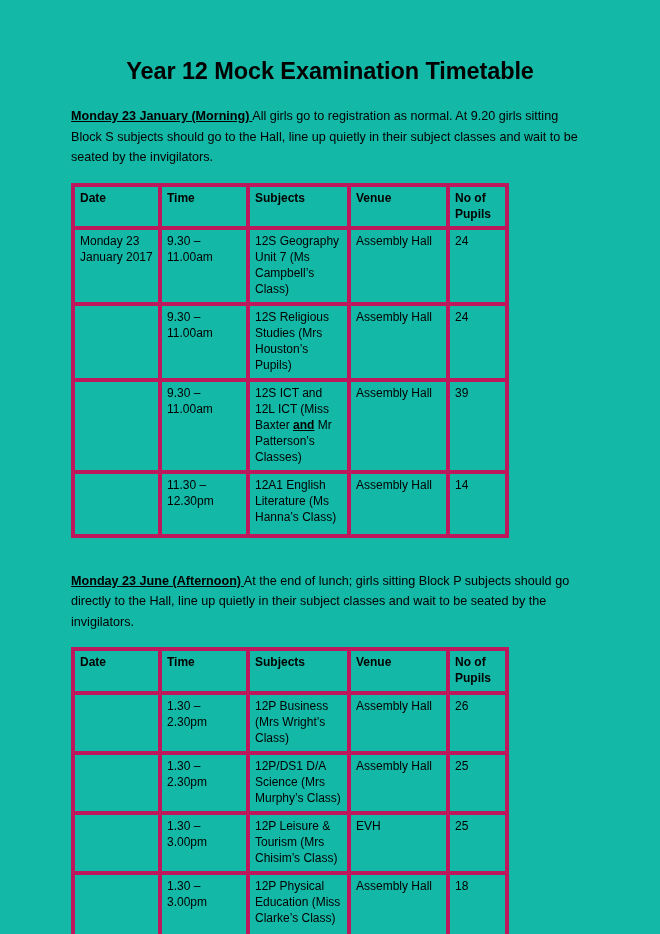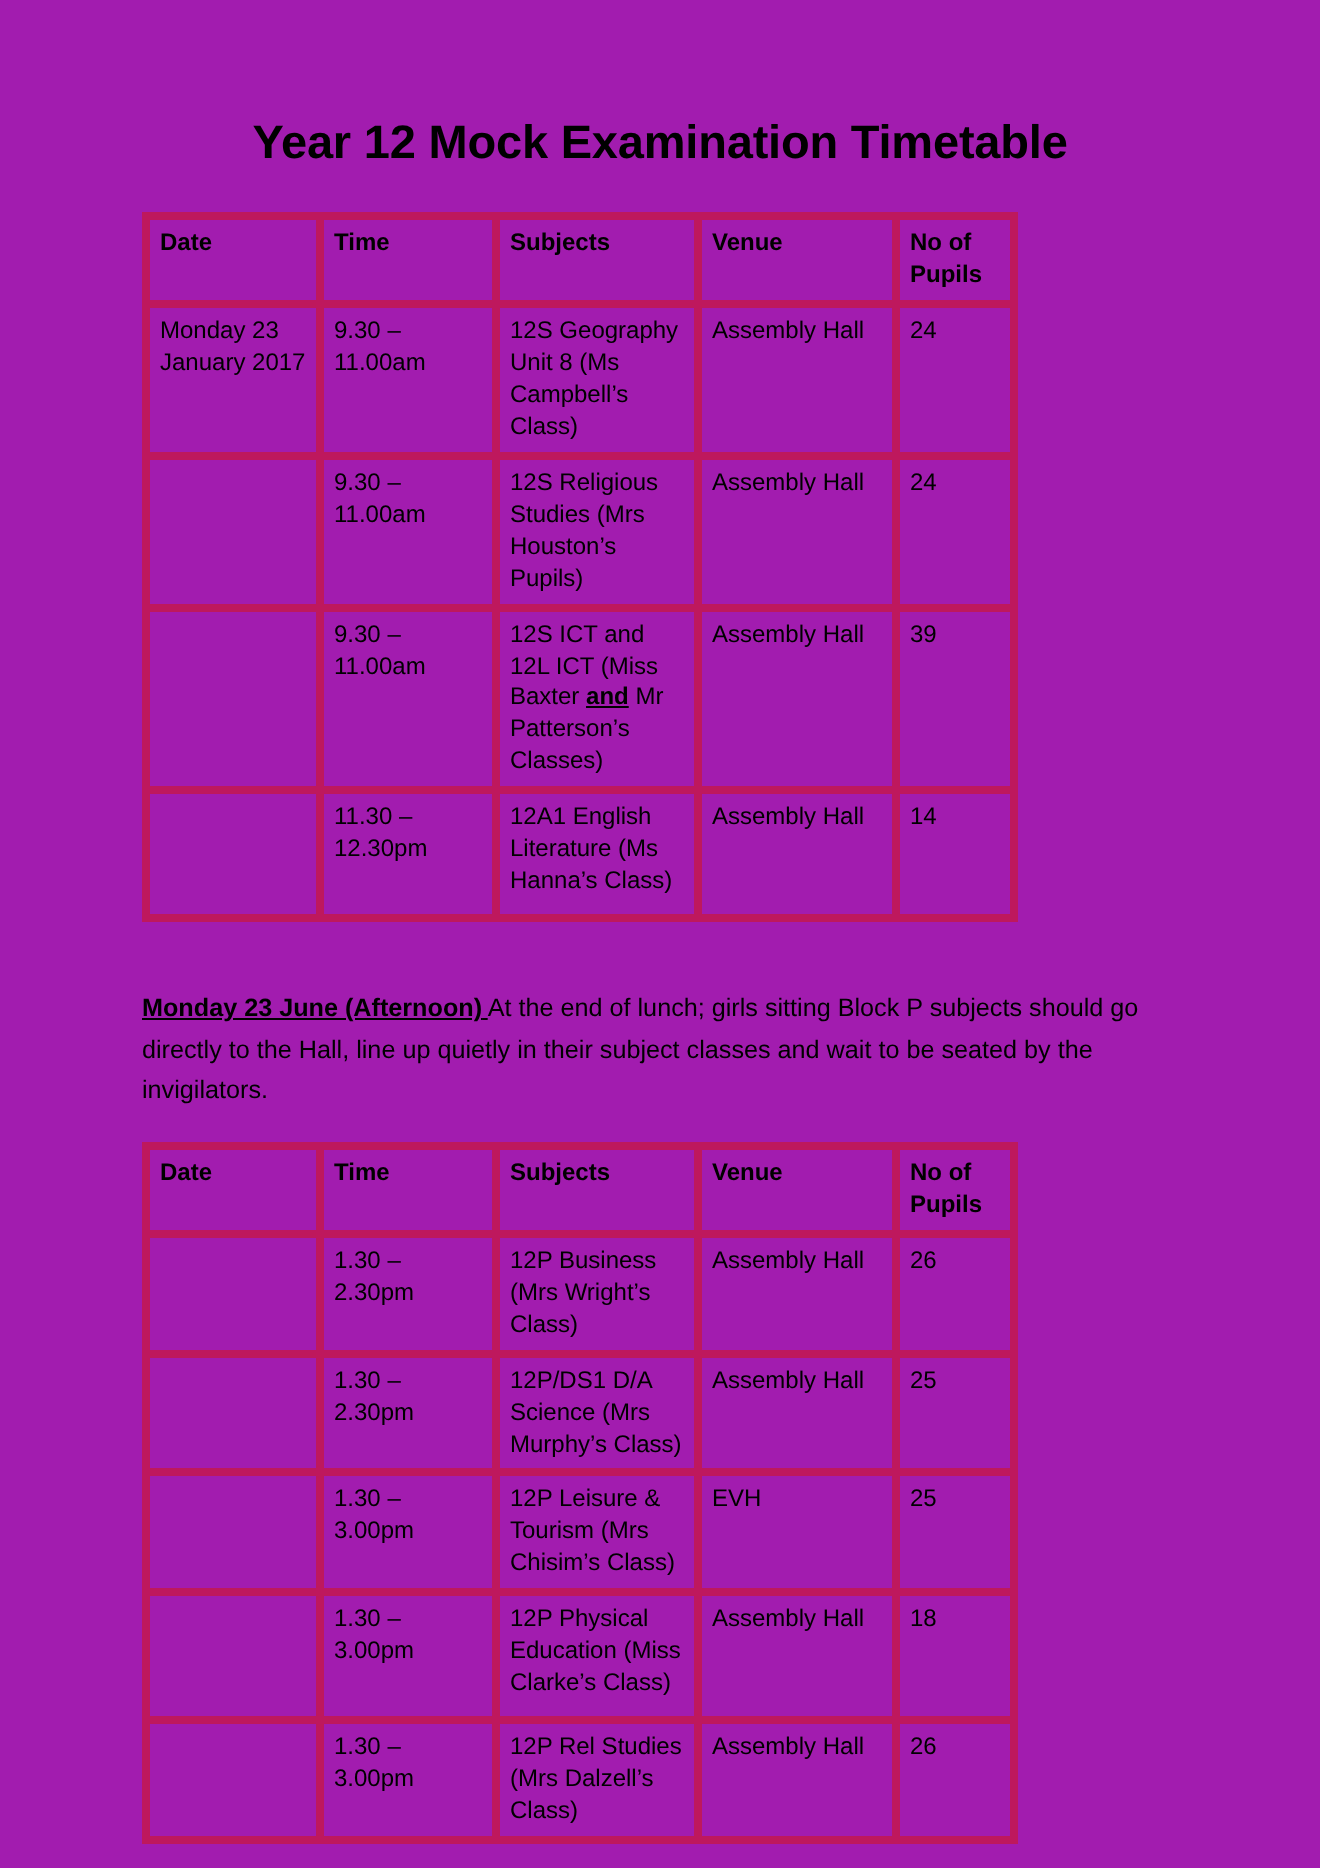--- a/index.html
+++ b/index.html
@@ -12,21 +12,21 @@
     height: 934px;
     overflow: hidden;
     font-family: "Liberation Sans", sans-serif;
     color: #000000;
     -webkit-font-smoothing: antialiased;
   }
   .page {
     position: relative;
     width: 660px;
     height: 934px;
-    background: #a21caf;
+    background: #14b8a6;
     overflow: hidden;
   }
   .content {
     position: absolute;
     left: 71px;
     top: 0;
     width: 518px;
   }
 
   .doc-title {
@@ -107,20 +107,21 @@
 </style>
 </head>
 <body>
 
 <div class="page">
   <div class="content">
 
     <h1 class="doc-title">Year 12 Mock Examination Timetable</h1>
 
     <div class="section">
+      <p class="intro"><span class="lead">Monday 23 January (Morning)</span><span class="lead-space"> </span> <span>All girls go to registration as normal. At 9.20 girls sitting Block S subjects should go to the Hall, line up quietly in their subject classes and wait to be seated by the invigilators.</span></p>
 
       <table class="tt">
         <colgroup>
           <col class="col-date">
             <col class="col-time">
             <col class="col-subj">
             <col class="col-venue">
             <col class="col-pupils">
         </colgroup>
         <thead>
@@ -129,21 +130,21 @@
             <th>Time</th>
             <th>Subjects</th>
             <th>Venue</th>
             <th>No of Pupils</th>
           </tr>
         </thead>
         <tbody>
           <tr class="h1">
             <td>Monday 23 January 2017</td>
             <td>9.30 – 11.00am</td>
-            <td>12S Geography Unit 8 (Ms Campbell’s Class)</td>
+            <td>12S Geography Unit 7 (Ms Campbell’s Class)</td>
             <td>Assembly Hall</td>
             <td>24</td>
           </tr>
           <tr class="h2">
             <td></td>
             <td>9.30 – 11.00am</td>
             <td>12S Religious Studies (Mrs Houston’s Pupils)</td>
             <td>Assembly Hall</td>
             <td>24</td>
           </tr>

